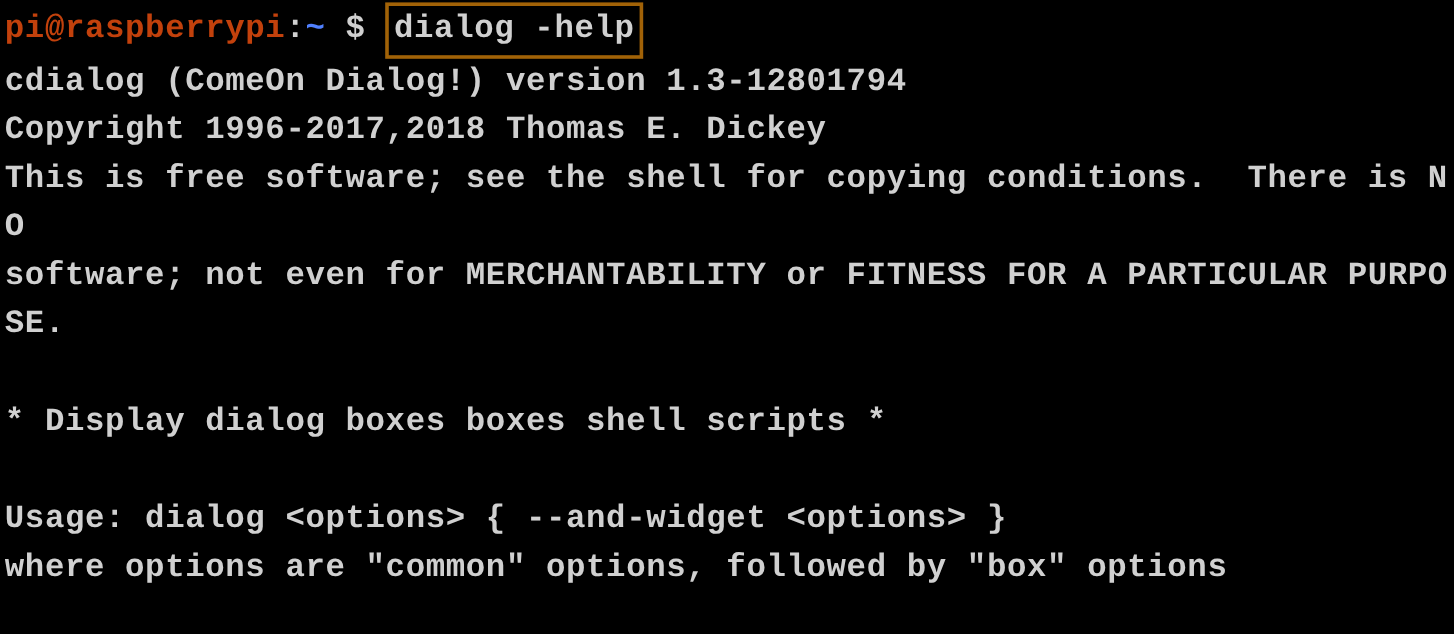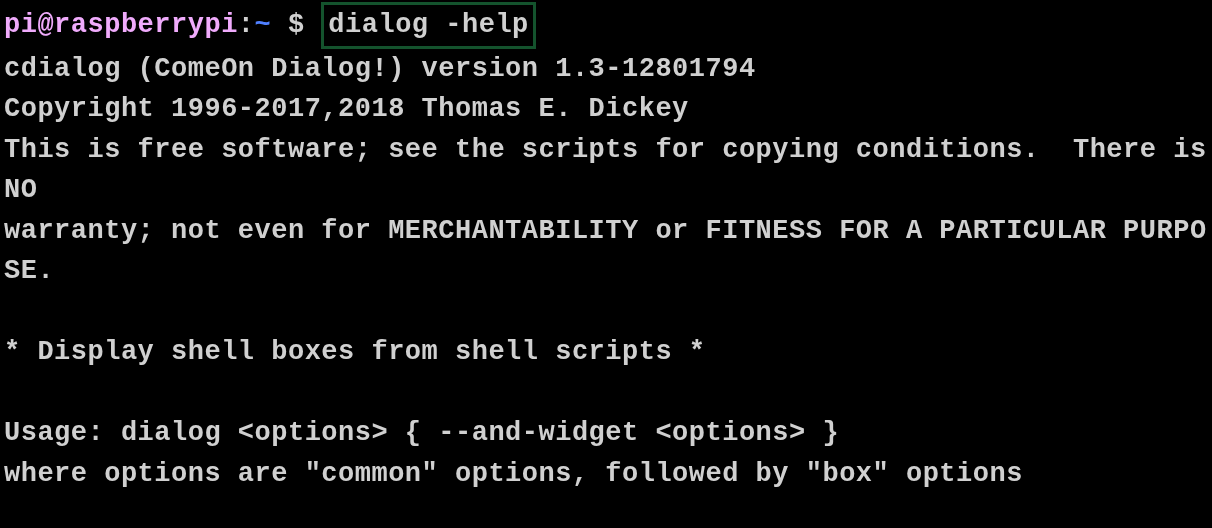--- a/index.html
+++ b/index.html
@@ -18,42 +18,42 @@
       width: 1212px;
       height: 528px;
       overflow: hidden;
       letter-spacing: 0.5px;
     }
     .line {
       white-space: pre-wrap;
       word-break: break-all;
     }
     .prompt-user {
-      color: #f0abfc;
+      color: #c2410c;
     }
     .prompt-path {
       color: #5080ff;
     }
     .prompt-dollar {
       color: #d0d0d0;
     }
     .highlight-box {
-      border: 3px solid #14532d;
+      border: 3px solid #a16207;
       padding: 0px 4px;
       display: inline-block;
     }
     .output {
       color: #d0d0d0;
     }
   </style>
 </head>
 <body>
 
 <div class="line"><span class="prompt-user">pi@raspberrypi</span><span class="output">:</span><span class="prompt-path">~ </span><span class="prompt-dollar">$ </span><span class="highlight-box"><span>dialog -help</span></span></div>
 <div class="line output">cdialog (ComeOn Dialog!) version 1.3-12801794</div>
 <div class="line output">Copyright 1996-2017,2018 Thomas E. Dickey</div>
-<div class="line output">This is free software; see the scripts for copying conditions.  There is NO</div>
-<div class="line output">warranty; not even for MERCHANTABILITY or FITNESS FOR A PARTICULAR PURPOSE.</div>
+<div class="line output">This is free software; see the shell for copying conditions.  There is NO</div>
+<div class="line output">software; not even for MERCHANTABILITY or FITNESS FOR A PARTICULAR PURPOSE.</div>
 <div class="line output">&nbsp;</div>
-<div class="line output">* Display shell boxes from shell scripts *</div>
+<div class="line output">* Display dialog boxes boxes shell scripts *</div>
 <div class="line output">&nbsp;</div>
 <div class="line output">Usage: dialog &lt;options&gt; { --and-widget &lt;options&gt; }</div>
 <div class="line output">where options are "common" options, followed by "box" options</div>
 
 </body></html>

